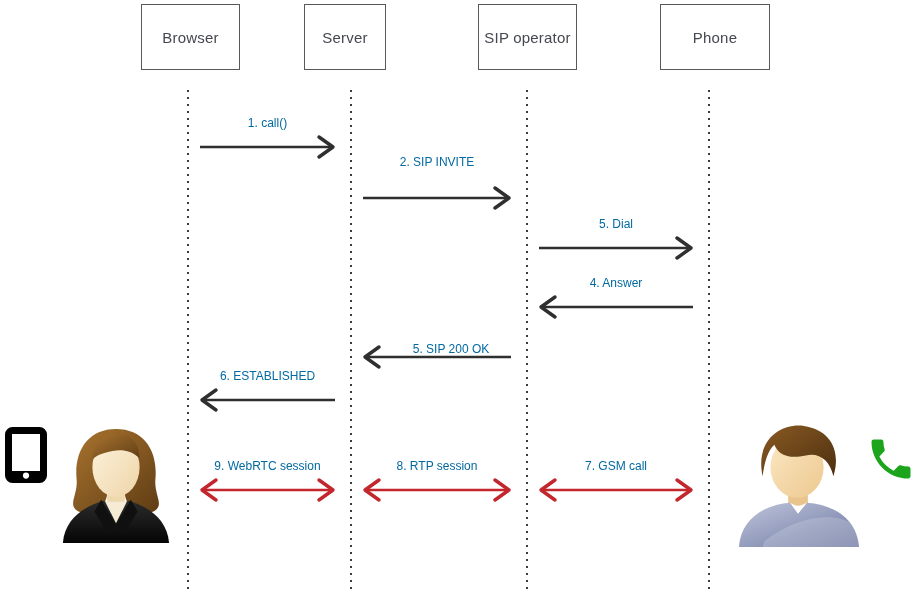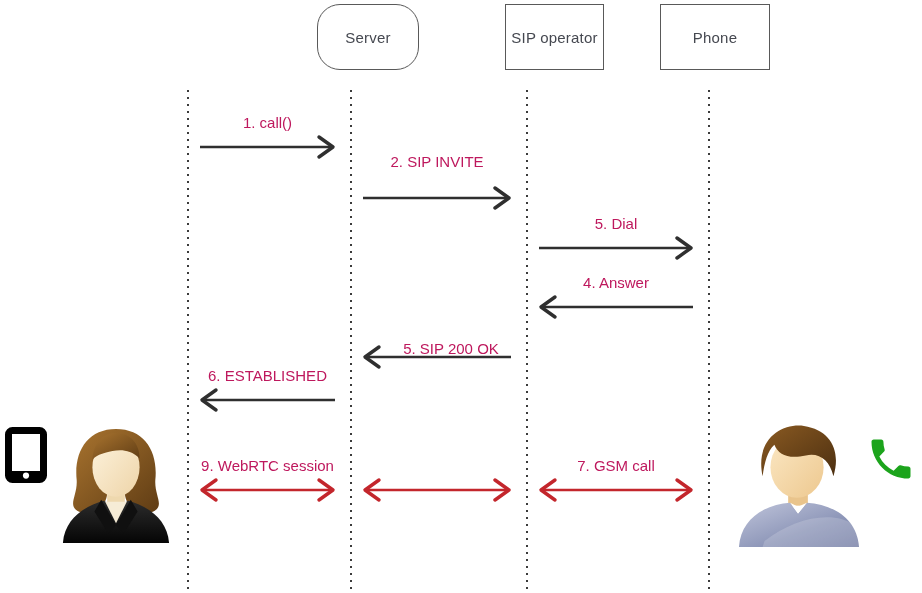--- a/index.html
+++ b/index.html
@@ -12,21 +12,21 @@
     border:1.6px solid #595959;box-sizing:border-box;
     display:flex;align-items:center;justify-content:center;
   }
   .actor span{font-size:15px;color:#454850;letter-spacing:.2px;}
   .lifeline{
     position:absolute;top:90px;bottom:0;width:2px;
     background:repeating-linear-gradient(to bottom,#3b3b3b 0 2.5px,transparent 2.5px 7px);
   }
   .msg-label{
     position:absolute;height:20px;line-height:20px;text-align:center;
-    font-size:15px;color:#be185d;white-space:nowrap;
+    font-size:12px;color:#0369a1;white-space:nowrap;
   }
   .msg-arrow{position:absolute;overflow:visible;}
   .icon-abs{position:absolute;}
 </style>
 </head>
 <body>
 
 <div id="stage">
 
   <svg class="icon-abs" style="left:5px;top:427px" width="42" height="56" viewBox="0 0 42 56">
@@ -84,26 +84,29 @@
     <path d="M28,54 C20,16 48,0 70,3 C97,7 108,28 100,54 C96,38 86,30 72,33 C54,37 44,32 40,22 C33,28 30,40 28,54 Z" fill="url(#mhair)"></path>
     <path d="M4,126 C6,97 30,83 56,81 L64,92 L73,81 C100,83 124,97 126,126 Z" fill="url(#mshirt)"></path>
     <path d="M56,81 L64,92 L73,81 L64,85 Z" fill="#ffffff"></path>
     <path d="M30,120 C60,96 100,88 122,104 L126,126 L28,126 Z" fill="#ffffff" opacity="0.18"></path>
   </svg>
 
   <svg class="icon-abs" style="left:865px;top:433px" width="52" height="52" viewBox="0 0 24 24">
     <path fill="#1ca41c" d="M6.62 10.79c1.44 2.83 3.76 5.14 6.59 6.59l2.2-2.2c.27-.27.67-.36 1.02-.24 1.12.37 2.33.57 3.57.57.55 0 1 .45 1 1V20c0 .55-.45 1-1 1-9.39 0-17-7.61-17-17 0-.55.45-1 1-1h3.5c.55 0 1 .45 1 1 0 1.25.2 2.45.57 3.57.11.35.03.74-.25 1.02l-2.2 2.2z"></path>
   </svg>
 
+<div class="actor" style="left: 141px; width: 99px;">
+      <span>Browser</span>
+    </div>
     <div class="lifeline" style="left: 187px;"></div>
-    <div class="actor" style="left: 317px; width: 102px; border-radius: 23px;">
+    <div class="actor" style="left: 304px; width: 82px;">
       <span>Server</span>
     </div>
     <div class="lifeline" style="left: 350px;"></div>
-    <div class="actor" style="left: 478px; width: 99px; margin-left: 27px;">
+    <div class="actor" style="left: 478px; width: 99px;">
       <span>SIP operator</span>
     </div>
     <div class="lifeline" style="left: 526px;"></div>
     <div class="actor" style="left: 660px; width: 110px;">
       <span>Phone</span>
     </div>
     <div class="lifeline" style="left: 708px;"></div>
     <div class="msg-label" style="left: 200px; width: 135px; top: 113px;">1. call()</div>
     <svg class="msg-arrow" width="135" height="34" style="left: 200px; top: 130px;">
       <line x1="0" x2="131" y1="17" y2="17" stroke="#2f2f2f" stroke-width="2.6"></line>
@@ -133,20 +136,21 @@
     <svg class="msg-arrow" width="135" height="34" style="left: 200px; top: 383px;">
       <line x1="4" x2="135" y1="17" y2="17" stroke="#2f2f2f" stroke-width="2.6"></line>
       <polyline points="16,7 2,17 16,27" fill="none" stroke="#2f2f2f" stroke-width="3.4" stroke-linecap="round" stroke-linejoin="round"></polyline>
     </svg>
     <div class="msg-label" style="left: 200px; width: 135px; top: 456px;">9. WebRTC session</div>
     <svg class="msg-arrow" width="135" height="34" style="left: 200px; top: 473px;">
       <line x1="4" x2="131" y1="17" y2="17" stroke="#c3262c" stroke-width="2.6"></line>
       <polyline points="119,7 133,17 119,27" fill="none" stroke="#c3262c" stroke-width="3.4" stroke-linecap="round" stroke-linejoin="round"></polyline>
       <polyline points="16,7 2,17 16,27" fill="none" stroke="#c3262c" stroke-width="3.4" stroke-linecap="round" stroke-linejoin="round"></polyline>
     </svg>
+    <div class="msg-label" style="left: 363px; width: 148px; top: 456px;">8. RTP session</div>
     <svg class="msg-arrow" width="148" height="34" style="left: 363px; top: 473px;">
       <line x1="4" x2="144" y1="17" y2="17" stroke="#c3262c" stroke-width="2.6"></line>
       <polyline points="132,7 146,17 132,27" fill="none" stroke="#c3262c" stroke-width="3.4" stroke-linecap="round" stroke-linejoin="round"></polyline>
       <polyline points="16,7 2,17 16,27" fill="none" stroke="#c3262c" stroke-width="3.4" stroke-linecap="round" stroke-linejoin="round"></polyline>
     </svg>
     <div class="msg-label" style="left: 539px; width: 154px; top: 456px;">7. GSM call</div>
     <svg class="msg-arrow" width="154" height="34" style="left: 539px; top: 473px;">
       <line x1="4" x2="150" y1="17" y2="17" stroke="#c3262c" stroke-width="2.6"></line>
       <polyline points="138,7 152,17 138,27" fill="none" stroke="#c3262c" stroke-width="3.4" stroke-linecap="round" stroke-linejoin="round"></polyline>
       <polyline points="16,7 2,17 16,27" fill="none" stroke="#c3262c" stroke-width="3.4" stroke-linecap="round" stroke-linejoin="round"></polyline>

